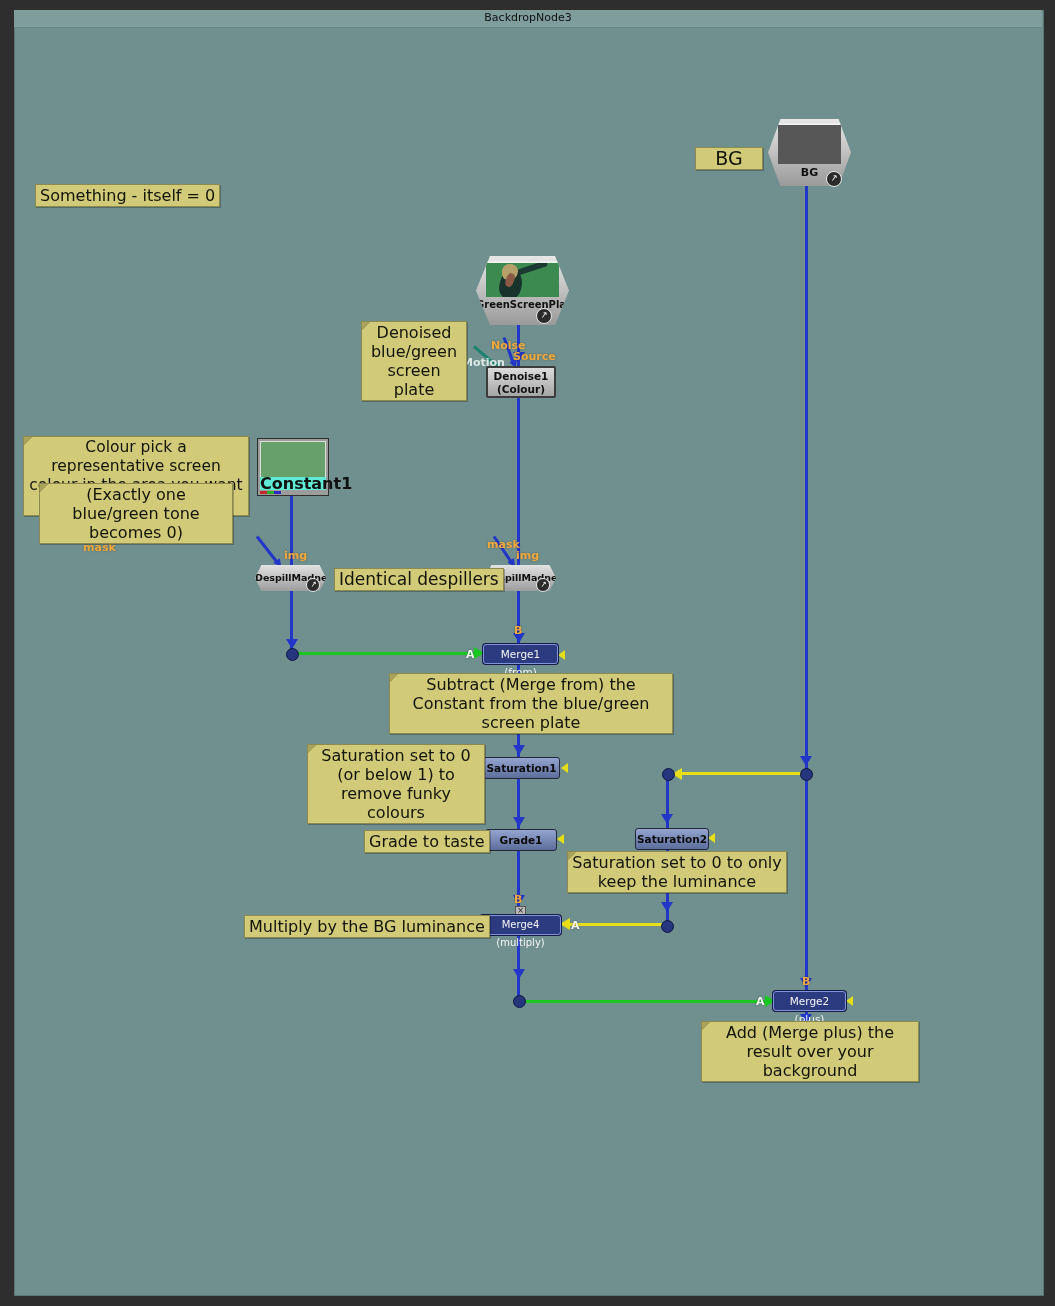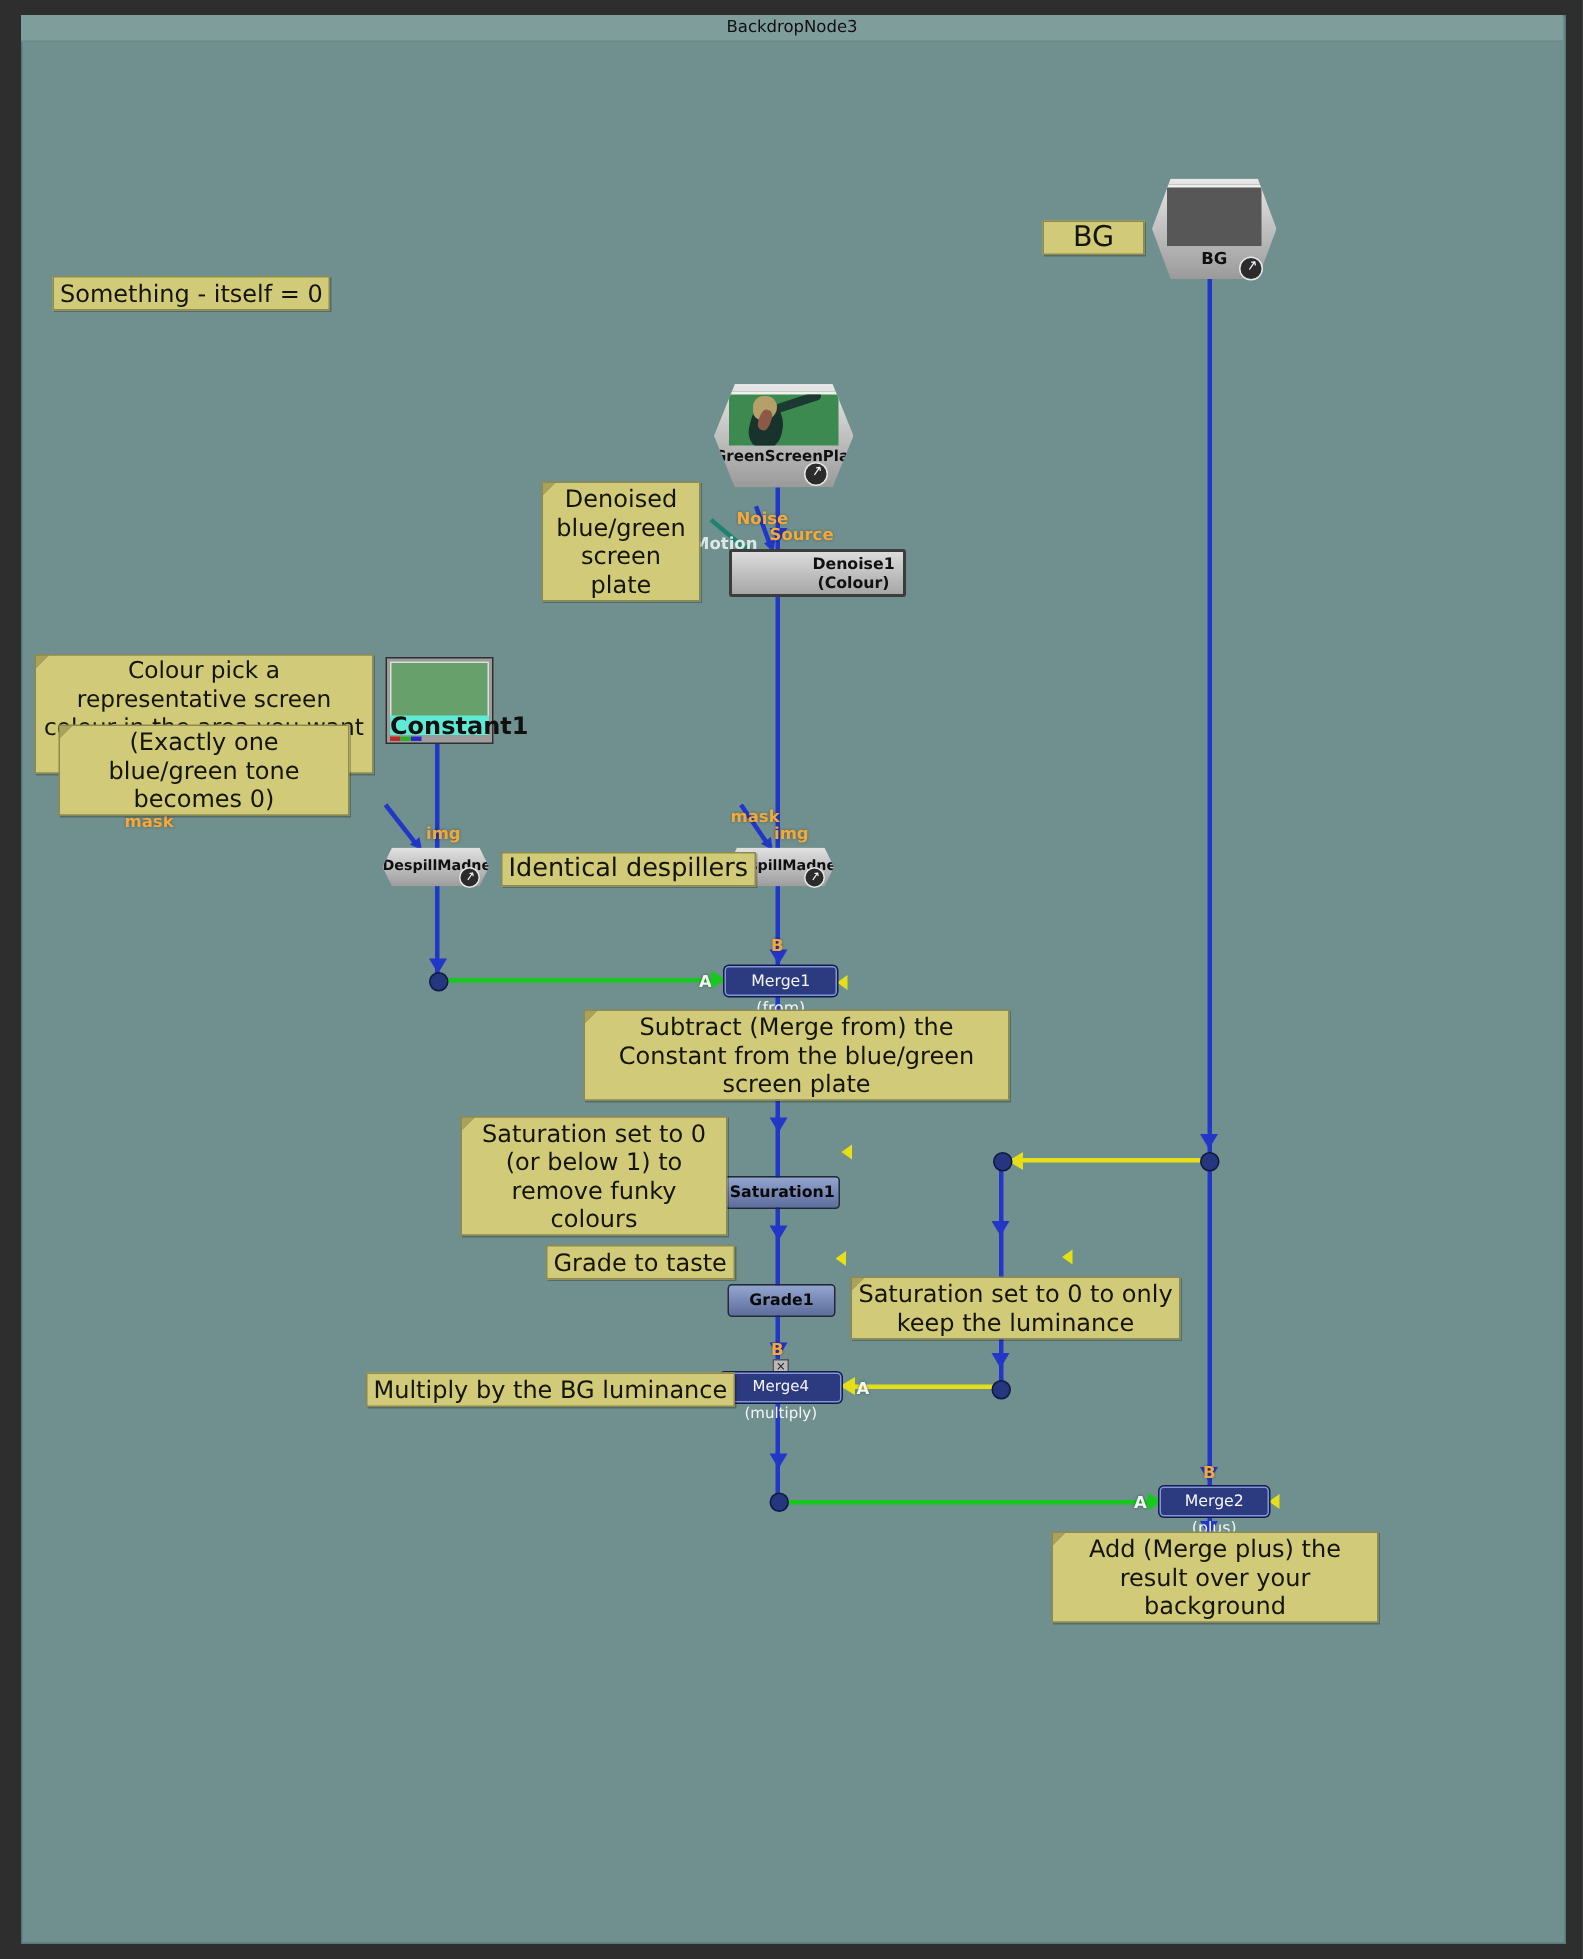--- a/index.html
+++ b/index.html
@@ -43,21 +43,21 @@
          color:#fff;font-size:9px;line-height:13px;text-align:center;z-index:5;}
   .badge span{display:inline-block;transform:rotate(35deg);}
   .graynode{position:absolute;z-index:4;background:linear-gradient(#dcdcdc,#a6a6a6);border:2px solid #3c3c3c;border-radius:2px;
             text-align:center;font-weight:bold;color:#101010;font-size:10.5px;line-height:13px;padding-top:2px;}
   .desphex{position:absolute;z-index:4;clip-path:polygon(0 50%,9% 0,91% 0,100% 50%,91% 100%,9% 100%);
            background:linear-gradient(#e2e2e2,#9c9c9c);text-align:center;font-weight:bold;color:#101010;
            font-size:9.5px;line-height:26px;}
   .mergenode{position:absolute;z-index:4;background:#2c3a80;border:1px solid #8195dd;border-radius:3px;
              box-shadow:0 0 0 1px #141c45;color:#f5f5f5;font-weight:normal;font-size:10.5px;text-align:center;}
   .bluenode{position:absolute;z-index:4;background:linear-gradient(#93a5cf,#5d6d9c);border:1px solid #23283a;border-radius:3px;
-            color:#0a0a0a;font-weight:bold;font-size:10.5px;text-align:center;margin-top:27px;}
+            color:#0a0a0a;font-weight:bold;font-size:10.5px;text-align:center;}
   .constant-box{position:absolute;z-index:4;background:#9c9c9c;border:1px solid #2e2e2e;}
   .constant-thumb{position:absolute;left:2px;top:2px;right:2px;height:36px;background:#68a06c;border:1px solid #dddddd;}
   .constant-bar{position:absolute;left:2px;bottom:5px;right:2px;height:13px;background:#5eead4;
                 font-size:16px;font-weight:bold;color:#101010;text-align:center;line-height:13px;}
   .rgbstrip{position:absolute;left:2px;bottom:1px;height:3px;z-index:5;display:flex;}
   .rgbstrip i{width:7px;height:3px;display:block;}
   .xbadge{position:absolute;width:9px;height:9px;background:#b9b9b9;border:1px solid #555;color:#222;
           font-size:8px;line-height:8px;text-align:center;z-index:4;}
   .thumb-dark{position:absolute;background:#575757;border-top:2px solid #efefef;}
   .gs-thumb{position:absolute;background:#3c8a50;overflow:hidden;border-top:2px solid #efefef;}
@@ -145,21 +145,21 @@
     <div class="gs-thumb" style="left:10px;top:5px;width:73px;height:34px;">
       <div class="gs-arm"></div>
       <div class="gs-body"></div>
       <div class="gs-hair"></div>
       <div class="gs-hl"></div>
     </div>
     <div class="readlabel" style="top:43px;font-size:10px;">GreenScreenPlate</div>
   </div>
   <div class="badge" style="left:536px;top:308px;"><span>↑</span></div>
 
-  <div class="graynode" style="left:486px;top:366px;width:66px;height:26px;padding-left:48px;">
+  <div class="graynode" style="left:486px;top:366px;width:66px;height:26px;">
     <div>Denoise1</div>
     <div>(Colour)</div>
   </div>
 
   <div class="constant-box" style="left:257px;top:438px;width:70px;height:56px;">
     <div class="constant-thumb"></div>
     <div class="constant-bar">Constant1</div>
     <div class="rgbstrip">
         <i style="background:#c22a2a"></i>
         <i style="background:#2ab32a"></i>

